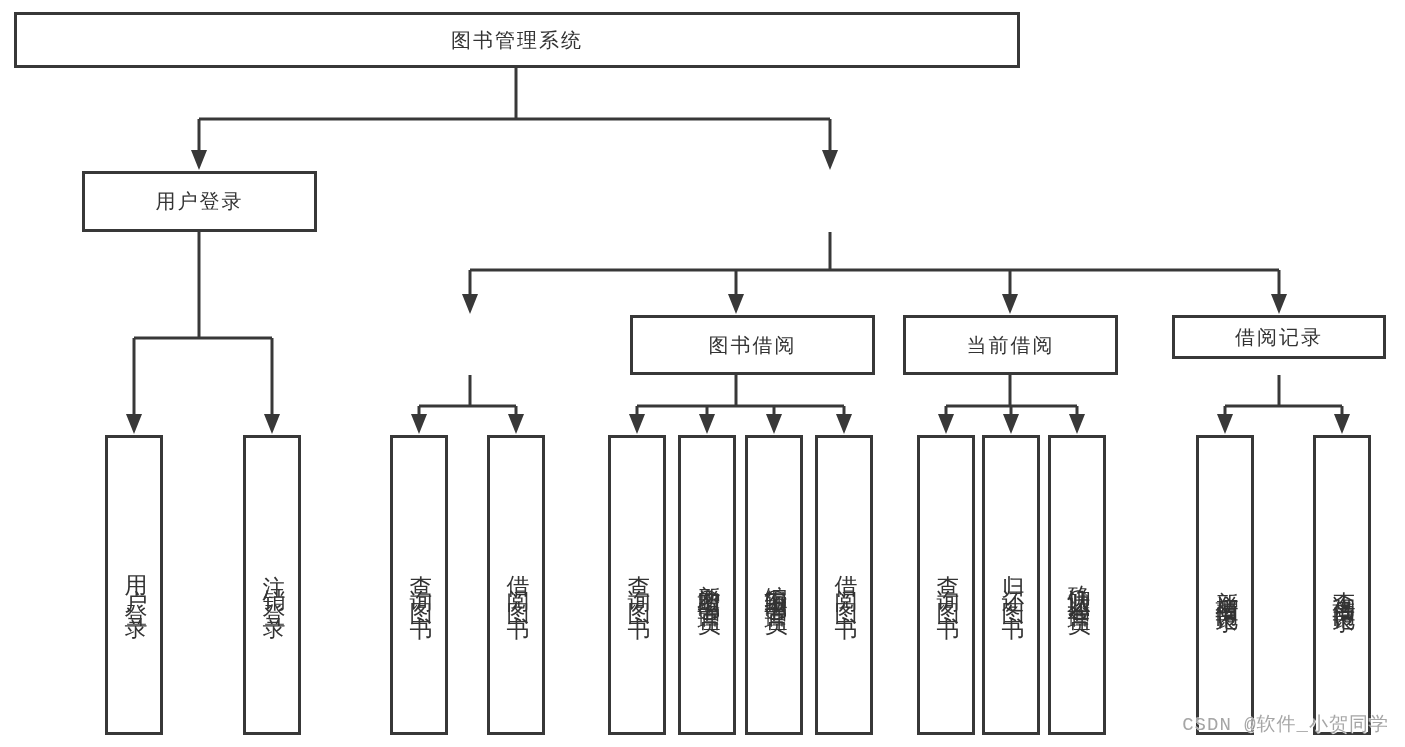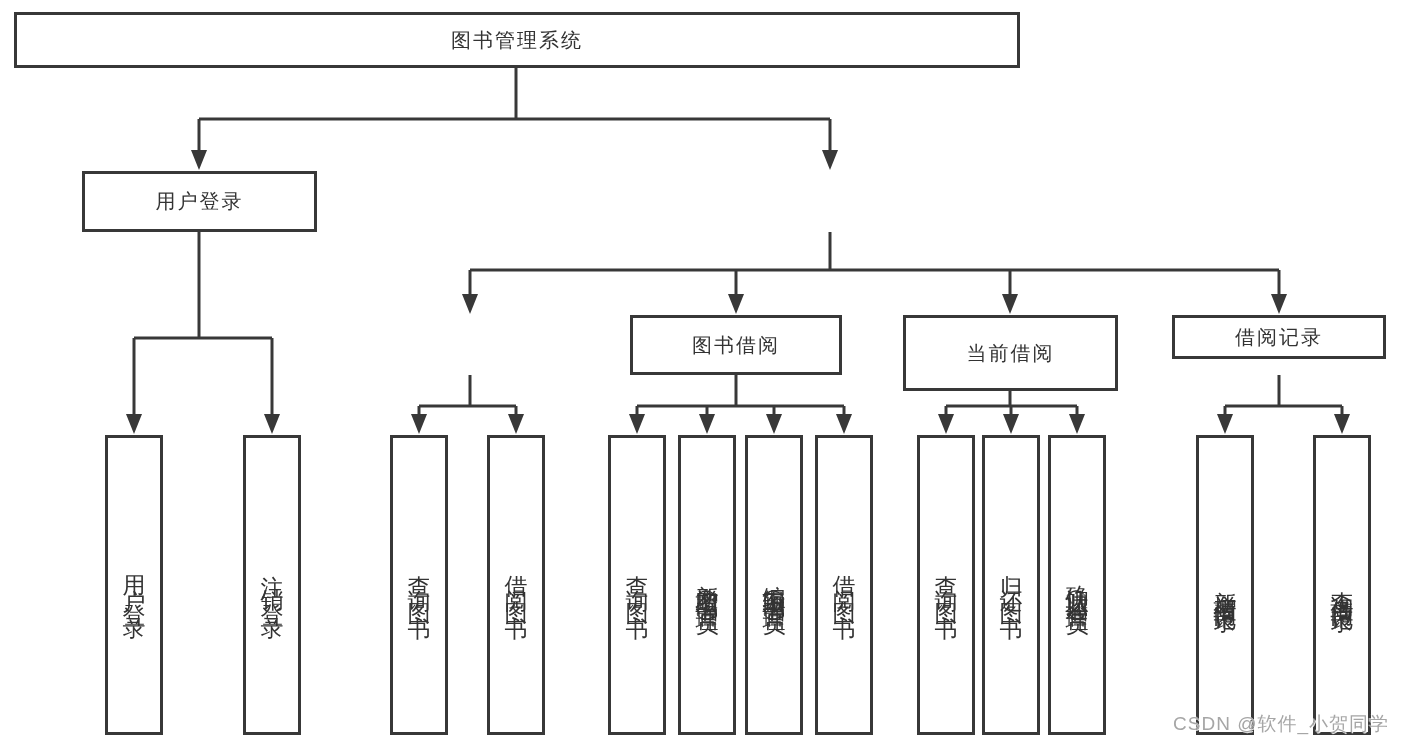--- a/index.html
+++ b/index.html
@@ -7,21 +7,21 @@
     --border:#383838;
     --text:#333333;
     --bg:#ffffff;
     --wm:#a6a6a6;
   }
   html,body{margin:0;padding:0;background:#fff;}
   .canvas{
     position:relative;
     width:1405px;height:747px;
     background:var(--bg);
-    font-family:Liberation Sans, sans-serif;
+    font-family:Liberation Mono, monospace;
     overflow:hidden;
   }
   svg.connectors{position:absolute;left:0;top:0;width:1405px;height:747px;z-index:1;}
   svg.connectors line{stroke:var(--line);stroke-width:3;}
   svg.connectors polygon{fill:var(--line);}
   .node{
     position:absolute;
     box-sizing:border-box;
     background:#ffffff;
     border:3px solid var(--border);
@@ -113,22 +113,22 @@
     <line x1="1225" y1="406" x2="1225" y2="416"></line>
     <polygon points="1217,414 1233,414 1225,434"></polygon>
     <line x1="1342" y1="406" x2="1342" y2="416"></line>
     <polygon points="1334,414 1350,414 1342,434"></polygon>
   </svg>
 
   <div class="node hbox" style="left:14px;top:12px;width:1006px;height:56px">图书管理系统</div>
 
   <div class="node hbox" style="left:82px;top:171px;width:235px;height:61px">用户登录</div>
 
-  <div class="node hbox" style="left:630px;top:315px;width:212px;height:60px">图书借阅</div>
-  <div class="node hbox" style="left:903px;top:315px;width:215px;height:76px">当前借阅</div>
+  <div class="node hbox" style="left:630px;top:315px;width:245px;height:60px">图书借阅</div>
+  <div class="node hbox" style="left:903px;top:315px;width:215px;height:60px">当前借阅</div>
   <div class="node hbox" style="left:1172px;top:315px;width:214px;height:44px">借阅记录</div>
 
   <div class="node leaf" style="left:105px">
     <span class="vtext" style="letter-spacing: 14px;">用户登录</span>
   </div>
   <div class="node leaf" style="left:243px">
     <span class="vtext" style="letter-spacing: 14px;">注销登录</span>
   </div>
 
   <div class="node leaf" style="left:390px">

